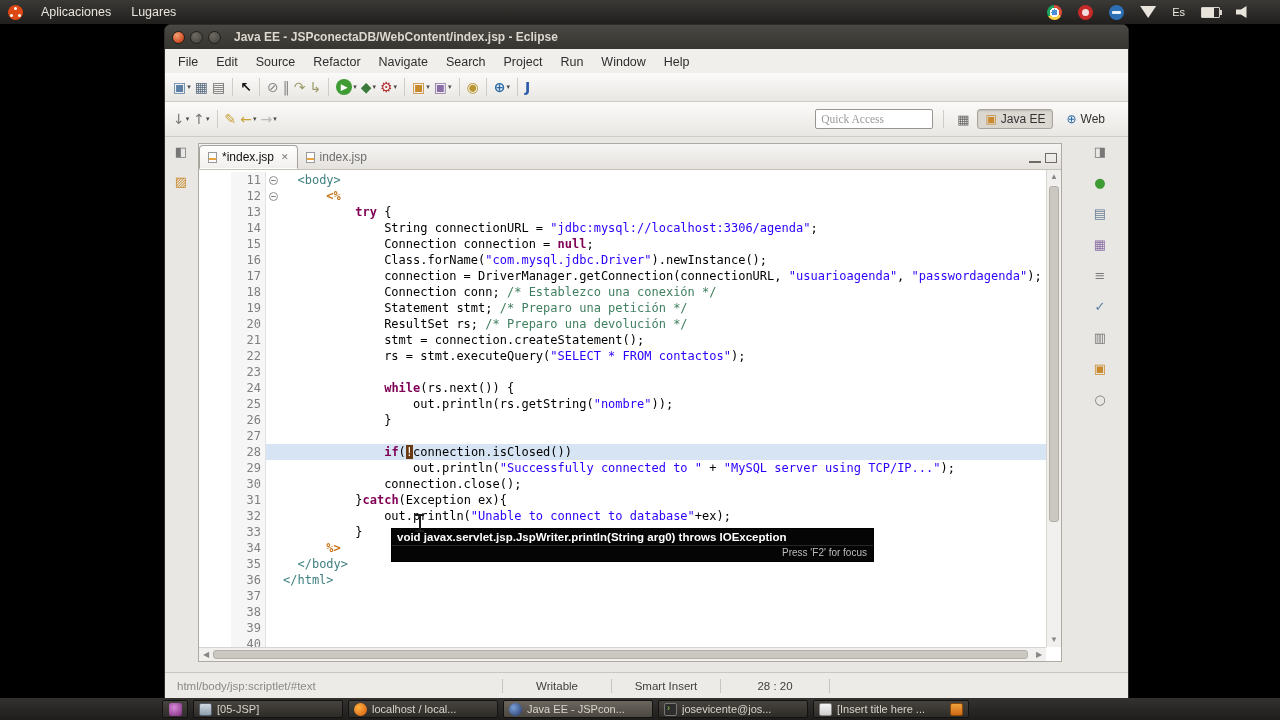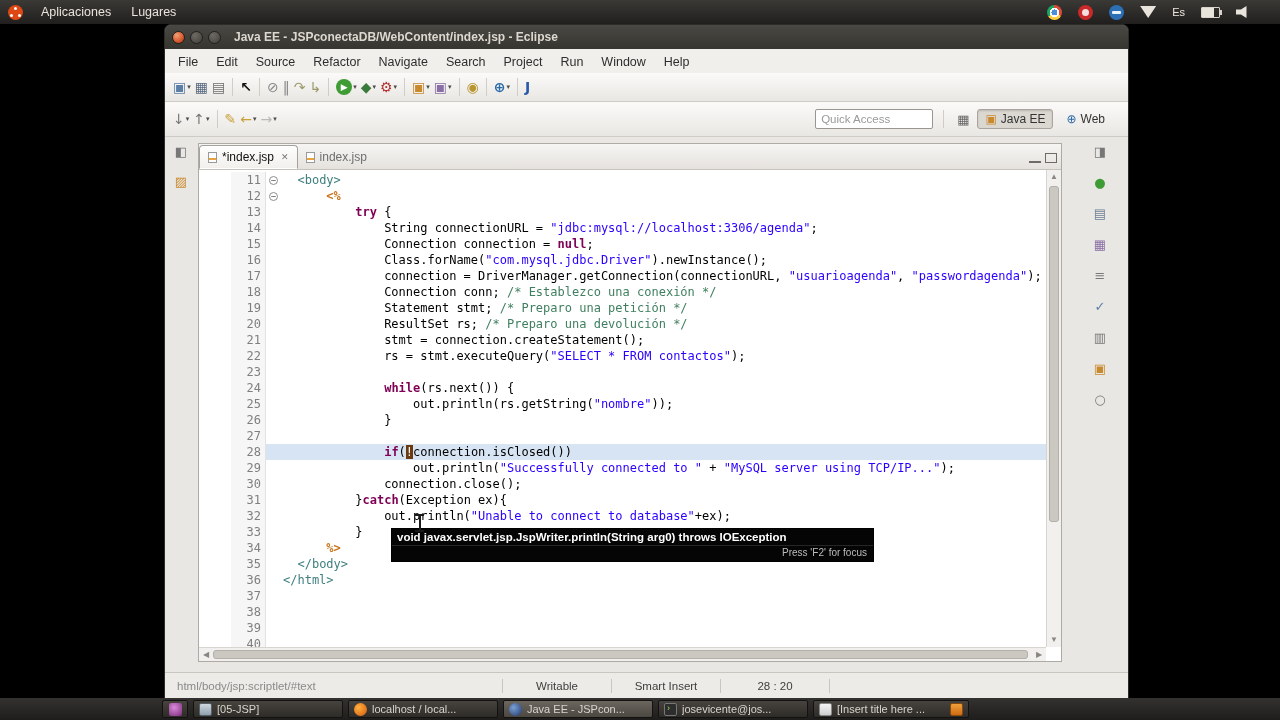--- a/index.html
+++ b/index.html
@@ -51,21 +51,21 @@
            box-sizing:border-box;padding:0 6px;}
   .toolbar-main{position:absolute;left:0;top:48px;right:0;height:29px;}
   .toolbar-nav{position:absolute;left:0;top:77px;right:0;height:35px;}
   .tb-icon{height:22px;display:flex;align-items:center;justify-content:center;padding:0 2px;border-radius:3px;}
   .tb-glyph{font-size:14px;line-height:16px;font-family:"DejaVu Sans",sans-serif;}
   .tb-glyph.round{width:16px;height:16px;border-radius:50%;display:flex;align-items:center;justify-content:center;font-size:9px;}
   .tb-caret{font-size:7px;color:#4a4a4a;margin-left:1px;}
   .tb-sep{width:1px;height:18px;background:#d0cdc7;margin:0 5px;}
   .tb-spacer{flex:1;}
   .quick-access{width:106px;height:18px;border:1px solid #9a968f;border-radius:2px;background:#fff;
-                font-size:11.5px;padding:0 5px;color:#333;font-family:Liberation Sans, sans-serif;}
+                font-size:11.5px;padding:0 5px;color:#333;font-family:Liberation Serif, serif;}
   .quick-access::placeholder{color:#9a9a9a;}
   .persp-bar{display:flex;align-items:center;gap:6px;margin-left:8px;margin-right:10px;}
   .persp{display:flex;align-items:center;gap:4px;padding:2px 7px;border-radius:3px;font-size:12px;color:#333;}
   .persp.active{background:#dbd7d1;border:1px solid #a9a59e;box-shadow:inset 0 1px 2px rgba(0,0,0,.15);}
   .persp-icon{font-size:12px;}
   .open-persp{font-size:13px;color:#666;margin-left:8px;}
 
   
   .main{position:absolute;left:0;top:112px;right:0;bottom:26px;background:#e9e7e3;}
   .left-strip{position:absolute;left:2px;top:4px;width:28px;display:flex;flex-direction:column;gap:8px;align-items:center;}

